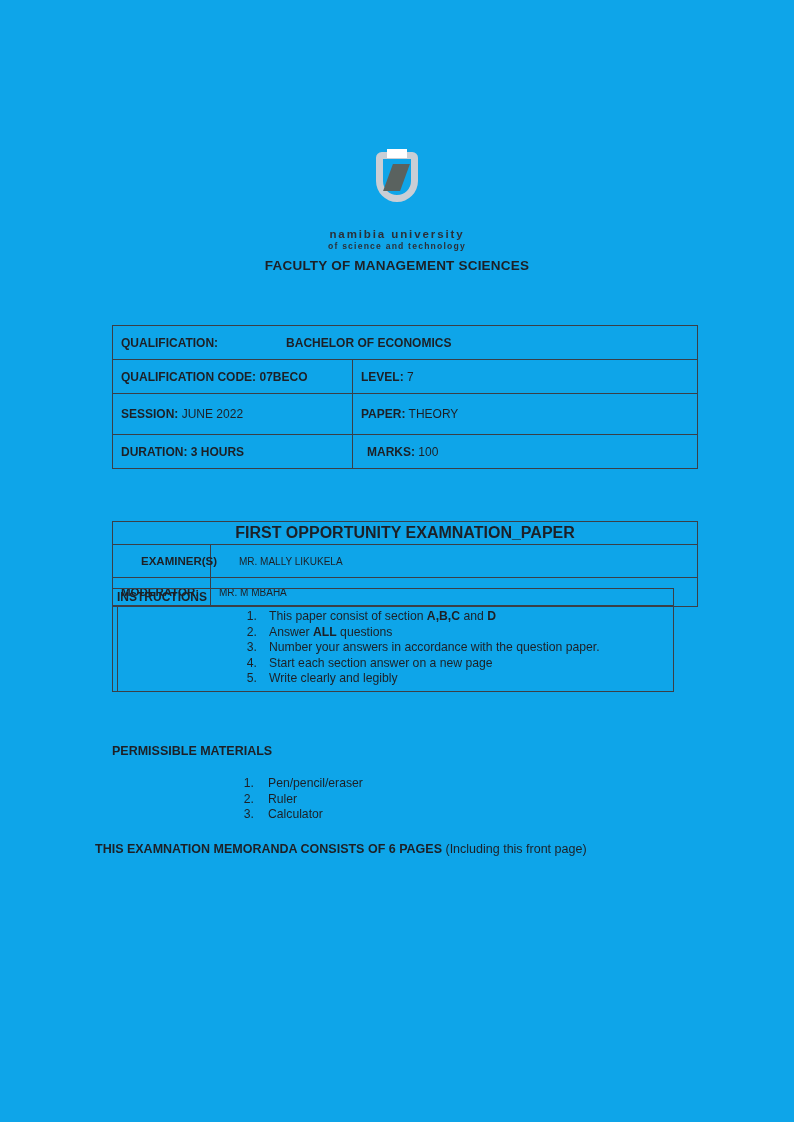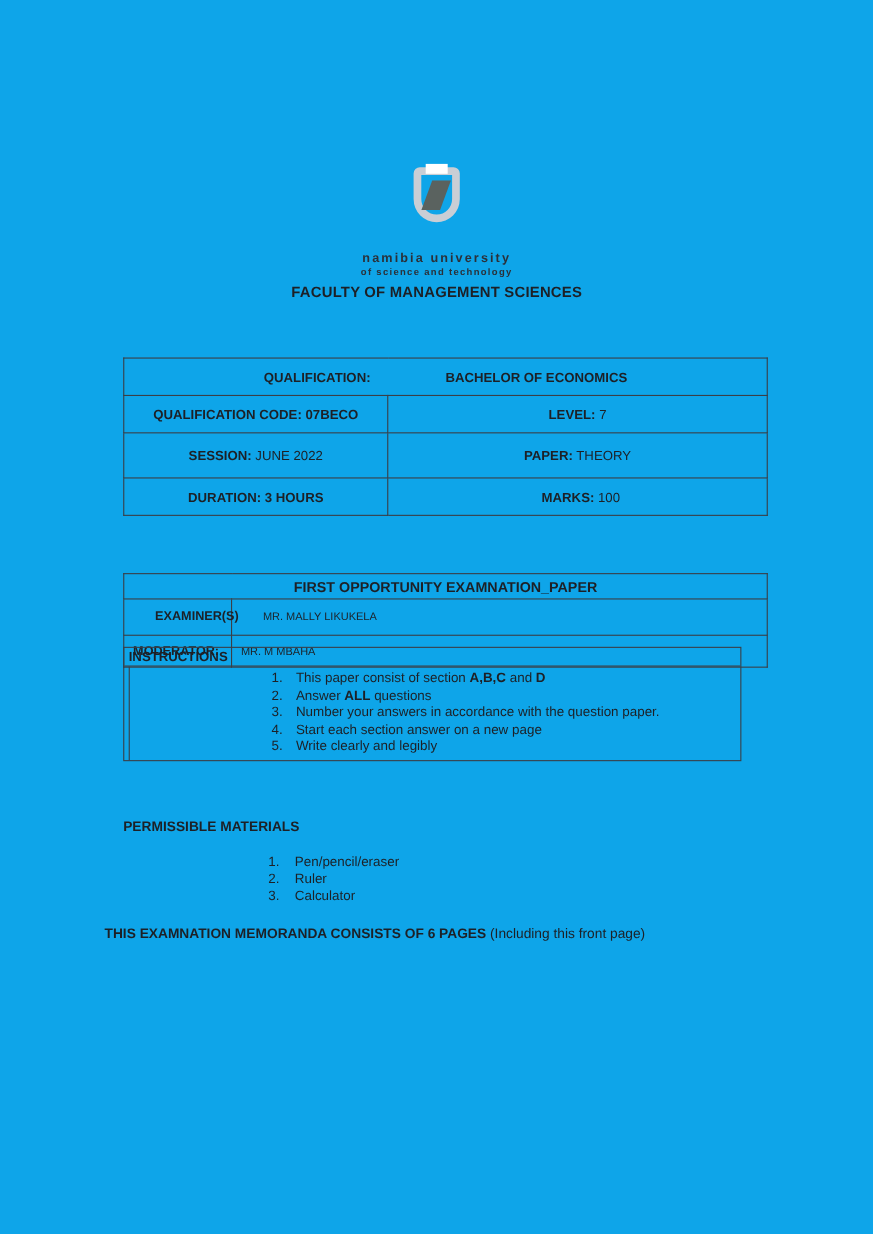--- a/index.html
+++ b/index.html
@@ -97,39 +97,38 @@
     border: 1px solid #3a3f47;
     padding: 0 8px;
     vertical-align: middle;
     color: #1d2026;
   }
 
   #qualification-table {
     left: 112px;
     top: 325px;
     width: 585px;
-    text-align: center;
   }
   #qualification-table td { height: 33px; }
   #qualification-table tr.tall td { height: 40px; }
   .lbl { font-weight: bold; }
   .val { font-weight: normal; }
   .val-bold { font-weight: bold; }
   .qual-value { display: inline-block; margin-left: 68px; font-weight: bold; }
 
   #examiner-table {
     left: 112px;
     top: 521px;
     width: 585px;
   }
   #examiner-table td { height: 24px; }
   #examiner-table .title-cell {
     text-align: center;
     font-weight: bold;
-    font-size: 13px;
+    font-size: 16px;
     height: 22px;
   }
   #examiner-table .role-cell {
     font-weight: bold;
     font-size: 11.5px;
     width: 98px;
   }
   #examiner-table .name-cell { font-weight: normal; font-size: 10px; }
   #examiner-table tr.examiner-row td { height: 32px; padding-left: 28px; }
   #examiner-table tr.moderator-row td { height: 28px; }

